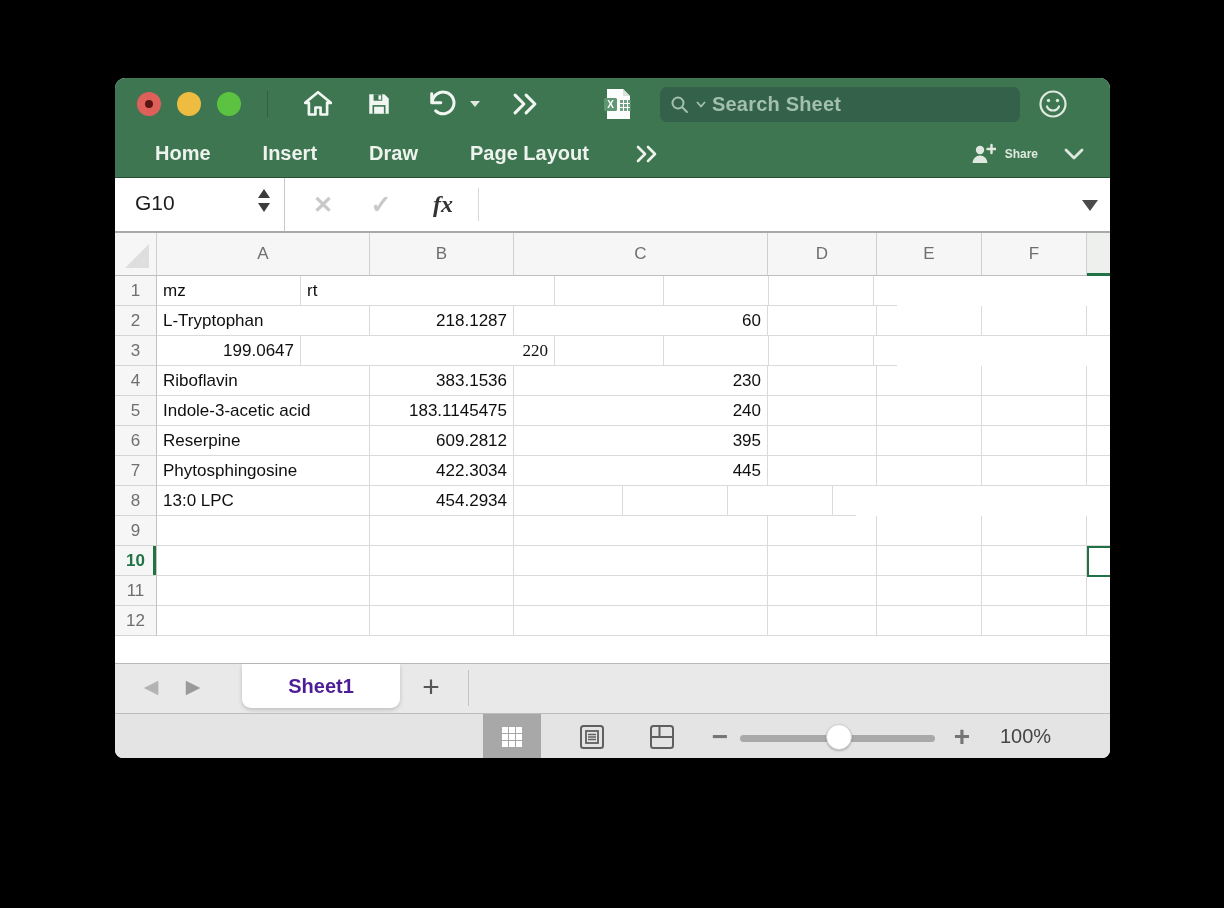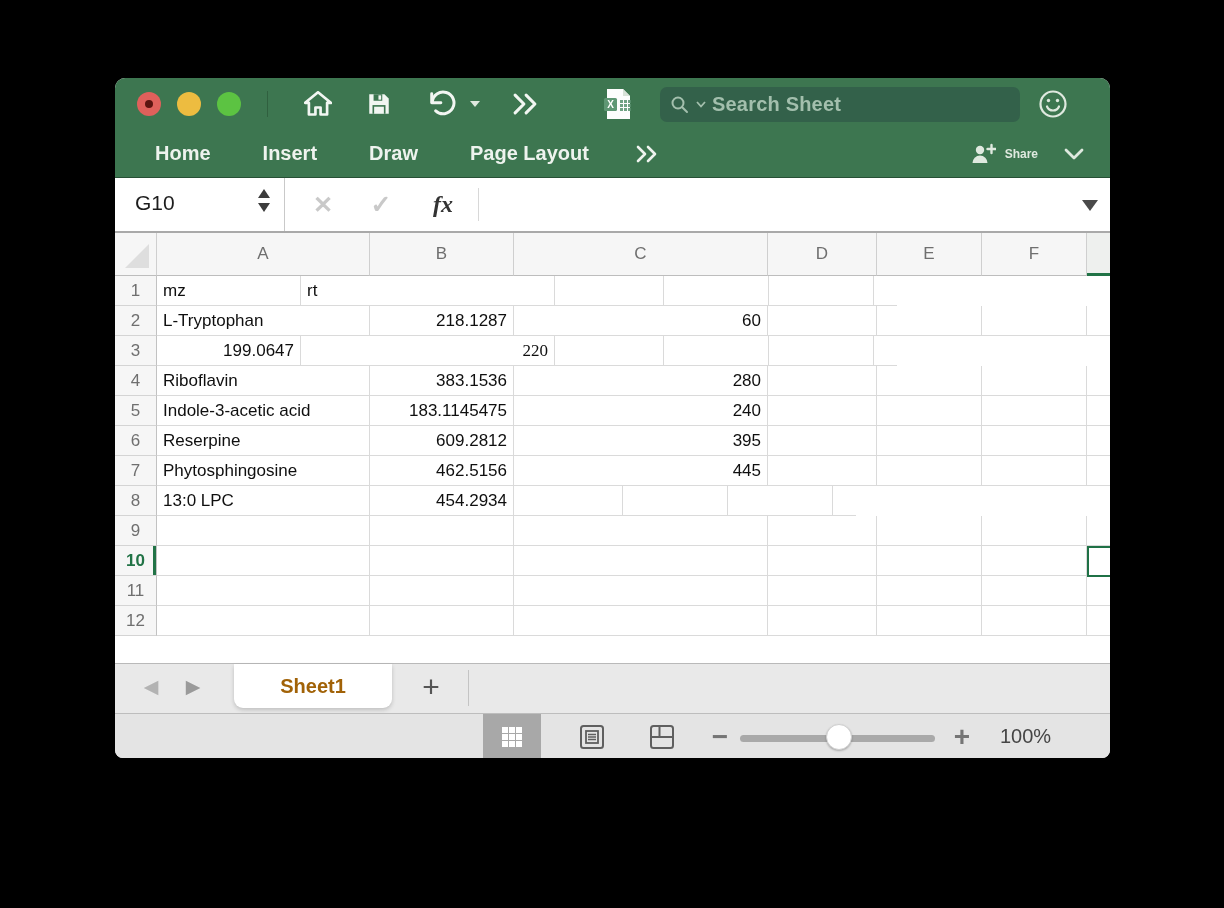--- a/index.html
+++ b/index.html
@@ -71,23 +71,23 @@
   .cell.num{justify-content:flex-end;}
   .colG-underline{position:absolute;left:972px;top:40px;width:23px;height:3px;background:#217346;}
   .sel-cell{position:absolute;left:972px;top:313px;width:26px;height:31px;box-sizing:border-box;
         border:2px solid #1f7146;border-right:none;}
   
   .tabbar{height:50px;background:#e9e9e9;border-top:1px solid #b9b9b9;box-sizing:border-box;
         position:relative;flex:none;}
   .nav-arrow{position:absolute;top:11px;font-size:19px;width:24px;text-align:center;}
   .nav-back{left:24px;color:#b3b3b3;}
   .nav-fwd{left:66px;color:#9a9a9a;}
-  .sheet-tab{position:absolute;left:119px;top:0;width:158px;height:44px;background:#fff;
+  .sheet-tab{position:absolute;left:127px;top:0;width:158px;height:44px;background:#fff;
         border-radius:0 0 9px 9px;box-shadow:0 2px 4px rgba(0,0,0,.18);display:flex;
-        align-items:center;justify-content:center;color:#a16207;font-size:20px;font-weight:700;}
+        align-items:center;justify-content:center;color:#4c1d95;font-size:20px;font-weight:700;}
   .add-sheet{position:absolute;left:298px;top:4px;width:36px;height:38px;color:#555;font-size:30px;
         font-weight:400;display:flex;align-items:center;justify-content:center;}
   .tab-div{position:absolute;left:353px;top:6px;width:1px;height:36px;background:#c4c4c4;}
   
   .statusbar{height:46px;background:#e4e4e4;border-top:1px solid #bdbdbd;box-sizing:border-box;
         position:relative;flex:none;}
   .view-seg{position:absolute;left:368px;top:0;width:58px;height:45px;display:flex;
         align-items:center;justify-content:center;}
   .view-seg.active{background:#a8a8a8;}
   .vs-pl{left:448px;}
@@ -272,21 +272,21 @@
           <div class="cell num" style="width: 254px; font-family: Liberation Serif, serif;">220</div>
           <div class="cell" style="width: 109px;"></div>
           <div class="cell" style="width: 105px;"></div>
           <div class="cell" style="width: 105px;"></div>
           <div class="cell" style="width: 23px; border-right: none;"></div>
         </div>
         <div class="g-row">
           <div class="rowhdr">4</div>
           <div class="cell" style="width: 213px;">Riboflavin</div>
           <div class="cell num" style="width: 144px;">383.1536</div>
-          <div class="cell num" style="width: 254px;">280</div>
+          <div class="cell num" style="width: 254px;">230</div>
           <div class="cell" style="width: 109px;"></div>
           <div class="cell" style="width: 105px;"></div>
           <div class="cell" style="width: 105px;"></div>
           <div class="cell" style="width: 23px; border-right: none;"></div>
         </div>
         <div class="g-row">
           <div class="rowhdr">5</div>
           <div class="cell" style="width: 213px;">Indole-3-acetic acid</div>
           <div class="cell num" style="width: 144px;">183.1145475</div>
           <div class="cell num" style="width: 254px;">240</div>
@@ -301,21 +301,21 @@
           <div class="cell num" style="width: 144px;">609.2812</div>
           <div class="cell num" style="width: 254px;">395</div>
           <div class="cell" style="width: 109px;"></div>
           <div class="cell" style="width: 105px;"></div>
           <div class="cell" style="width: 105px;"></div>
           <div class="cell" style="width: 23px; border-right: none;"></div>
         </div>
         <div class="g-row">
           <div class="rowhdr">7</div>
           <div class="cell" style="width: 213px;">Phytosphingosine</div>
-          <div class="cell num" style="width: 144px;">462.5156</div>
+          <div class="cell num" style="width: 144px;">422.3034</div>
           <div class="cell num" style="width: 254px;">445</div>
           <div class="cell" style="width: 109px;"></div>
           <div class="cell" style="width: 105px;"></div>
           <div class="cell" style="width: 105px;"></div>
           <div class="cell" style="width: 23px; border-right: none;"></div>
         </div>
         <div class="g-row">
           <div class="rowhdr">8</div>
           <div class="cell" style="width: 213px;">13:0 LPC</div>
           <div class="cell num" style="width: 144px;">454.2934</div>

